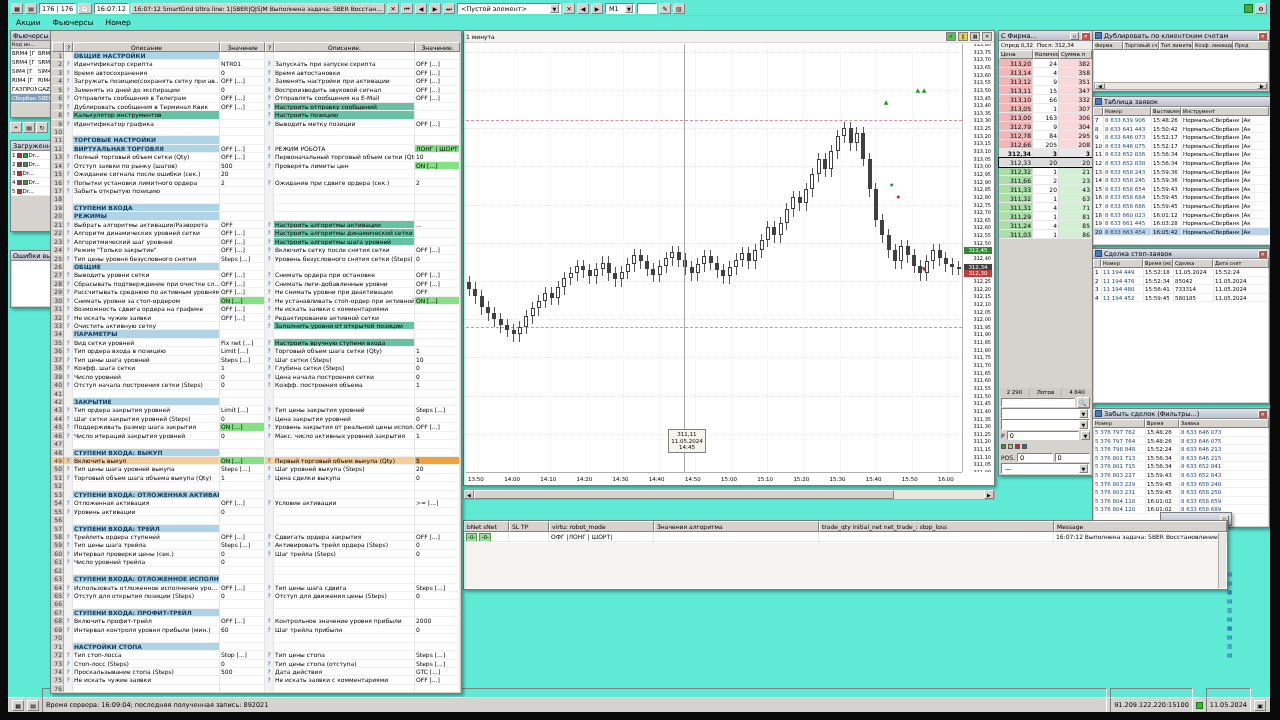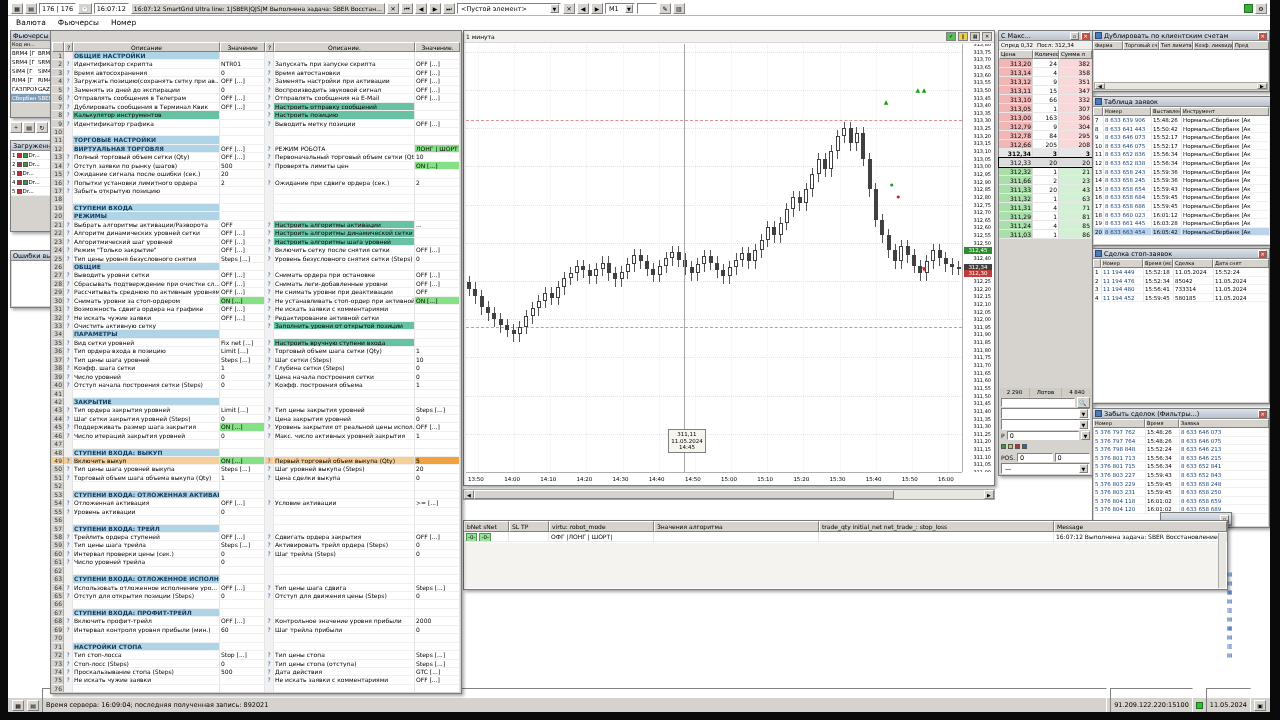--- a/index.html
+++ b/index.html
@@ -1,18 +1,18 @@
 <!DOCTYPE html>
 <html><head>
 <meta charset="utf-8">
 <style>
 *{margin:0;padding:0;box-sizing:border-box}
 html,body{width:1280px;height:720px;background:#000;overflow:hidden}
 .screen{position:relative;width:1280px;height:720px;background:#0a0a0a;font-family:"DejaVu Sans","Liberation Sans",sans-serif;color:#000}
-.app{position:absolute;left:8px;top:0;width:1262px;height:712px;background:#ffffff;overflow:hidden}
+.app{position:absolute;left:8px;top:0;width:1262px;height:712px;background:#5eead4;overflow:hidden}
 
 .toolbar{position:absolute;left:0;top:2px;width:100%;height:14px;display:flex;align-items:center;gap:2px;padding:0 3px;font-size:7px;border-bottom:1px solid #bab6ae}
 .tbtn{height:11px;min-width:12px;display:flex;align-items:center;justify-content:center;border:1px solid;border-color:#fff #808080 #808080 #fff;background:#d6d3ce;font-size:6px;padding:0 2px;white-space:nowrap}
 .tinput{height:11px;border:1px solid;border-color:#808080 #fff #fff #808080;background:#fff;font-size:6.5px;display:flex;align-items:center;padding:0 2px;white-space:nowrap}
 .tsel{height:11px;border:1px solid;border-color:#808080 #fff #fff #808080;background:#fff;font-size:6.5px;display:flex;align-items:center;padding:0 1px 0 3px;gap:3px;white-space:nowrap}
 .caret{font-size:5px;border:1px solid;border-color:#fff #808080 #808080 #fff;background:#d6d3ce;width:9px;height:9px;display:flex;align-items:center;justify-content:center}
 .greenled{width:9px;height:9px;background:#3ab03a;border:1px solid #207020}
 
 .menubar{position:absolute;left:0;top:17px;width:100%;height:11px;display:flex;gap:12px;padding:0 8px;font-size:7.5px;align-items:center}
 .menubar>div{cursor:default}
@@ -137,21 +137,21 @@
         </div>
     <div class="tinput" style="width:20px"></div>
     <div class="tbtn">✎</div>
     <div class="tbtn">▥</div>
     <div class="spacer"></div>
     <div class="greenled"></div>
     <div class="tbtn">⚙</div>
   </div>
 
   <div class="menubar">
-        <div>Валюта</div>
+        <div>Акции</div>
         <div>Фьючерсы</div>
         <div>Номер</div>
       </div>
 
   <div class="win" style="left:2px;top:30px;width:43px;height:88px">
     <div class="titlebar">
           <span class="ttext">Фьючерсы</span>
         </div>
     <div style="height:8px;font-size:5px;background:#d6d3ce;border-bottom:1px solid #aaa;padding:0 1px">Код ин...</div>
     <div>
@@ -1217,21 +1217,21 @@
 
   <div class="hscroll" style="left:455px;top:489px;width:532px">
     <div class="sarr">◀</div>
     <div class="sthumb" style="width:420px"></div>
     <div class="spacer"></div>
     <div class="sarr">▶</div>
   </div>
 
   <div class="win" style="left:990px;top:30px;width:95px;height:446px">
     <div class="titlebar">
-      <span class="ttext">С  Макс...</span>
+      <span class="ttext">С  Фирма...</span>
       <span class="wbtn">▫</span>
       <span class="wbtn close">✕</span>
     </div>
     <div class="lsub">
       <span>Спред 0,32</span>
       <span>Посл: 312,34</span>
     </div>
     <div class="lhead">
           <div>Цена</div>
           <div>Количес</div>

